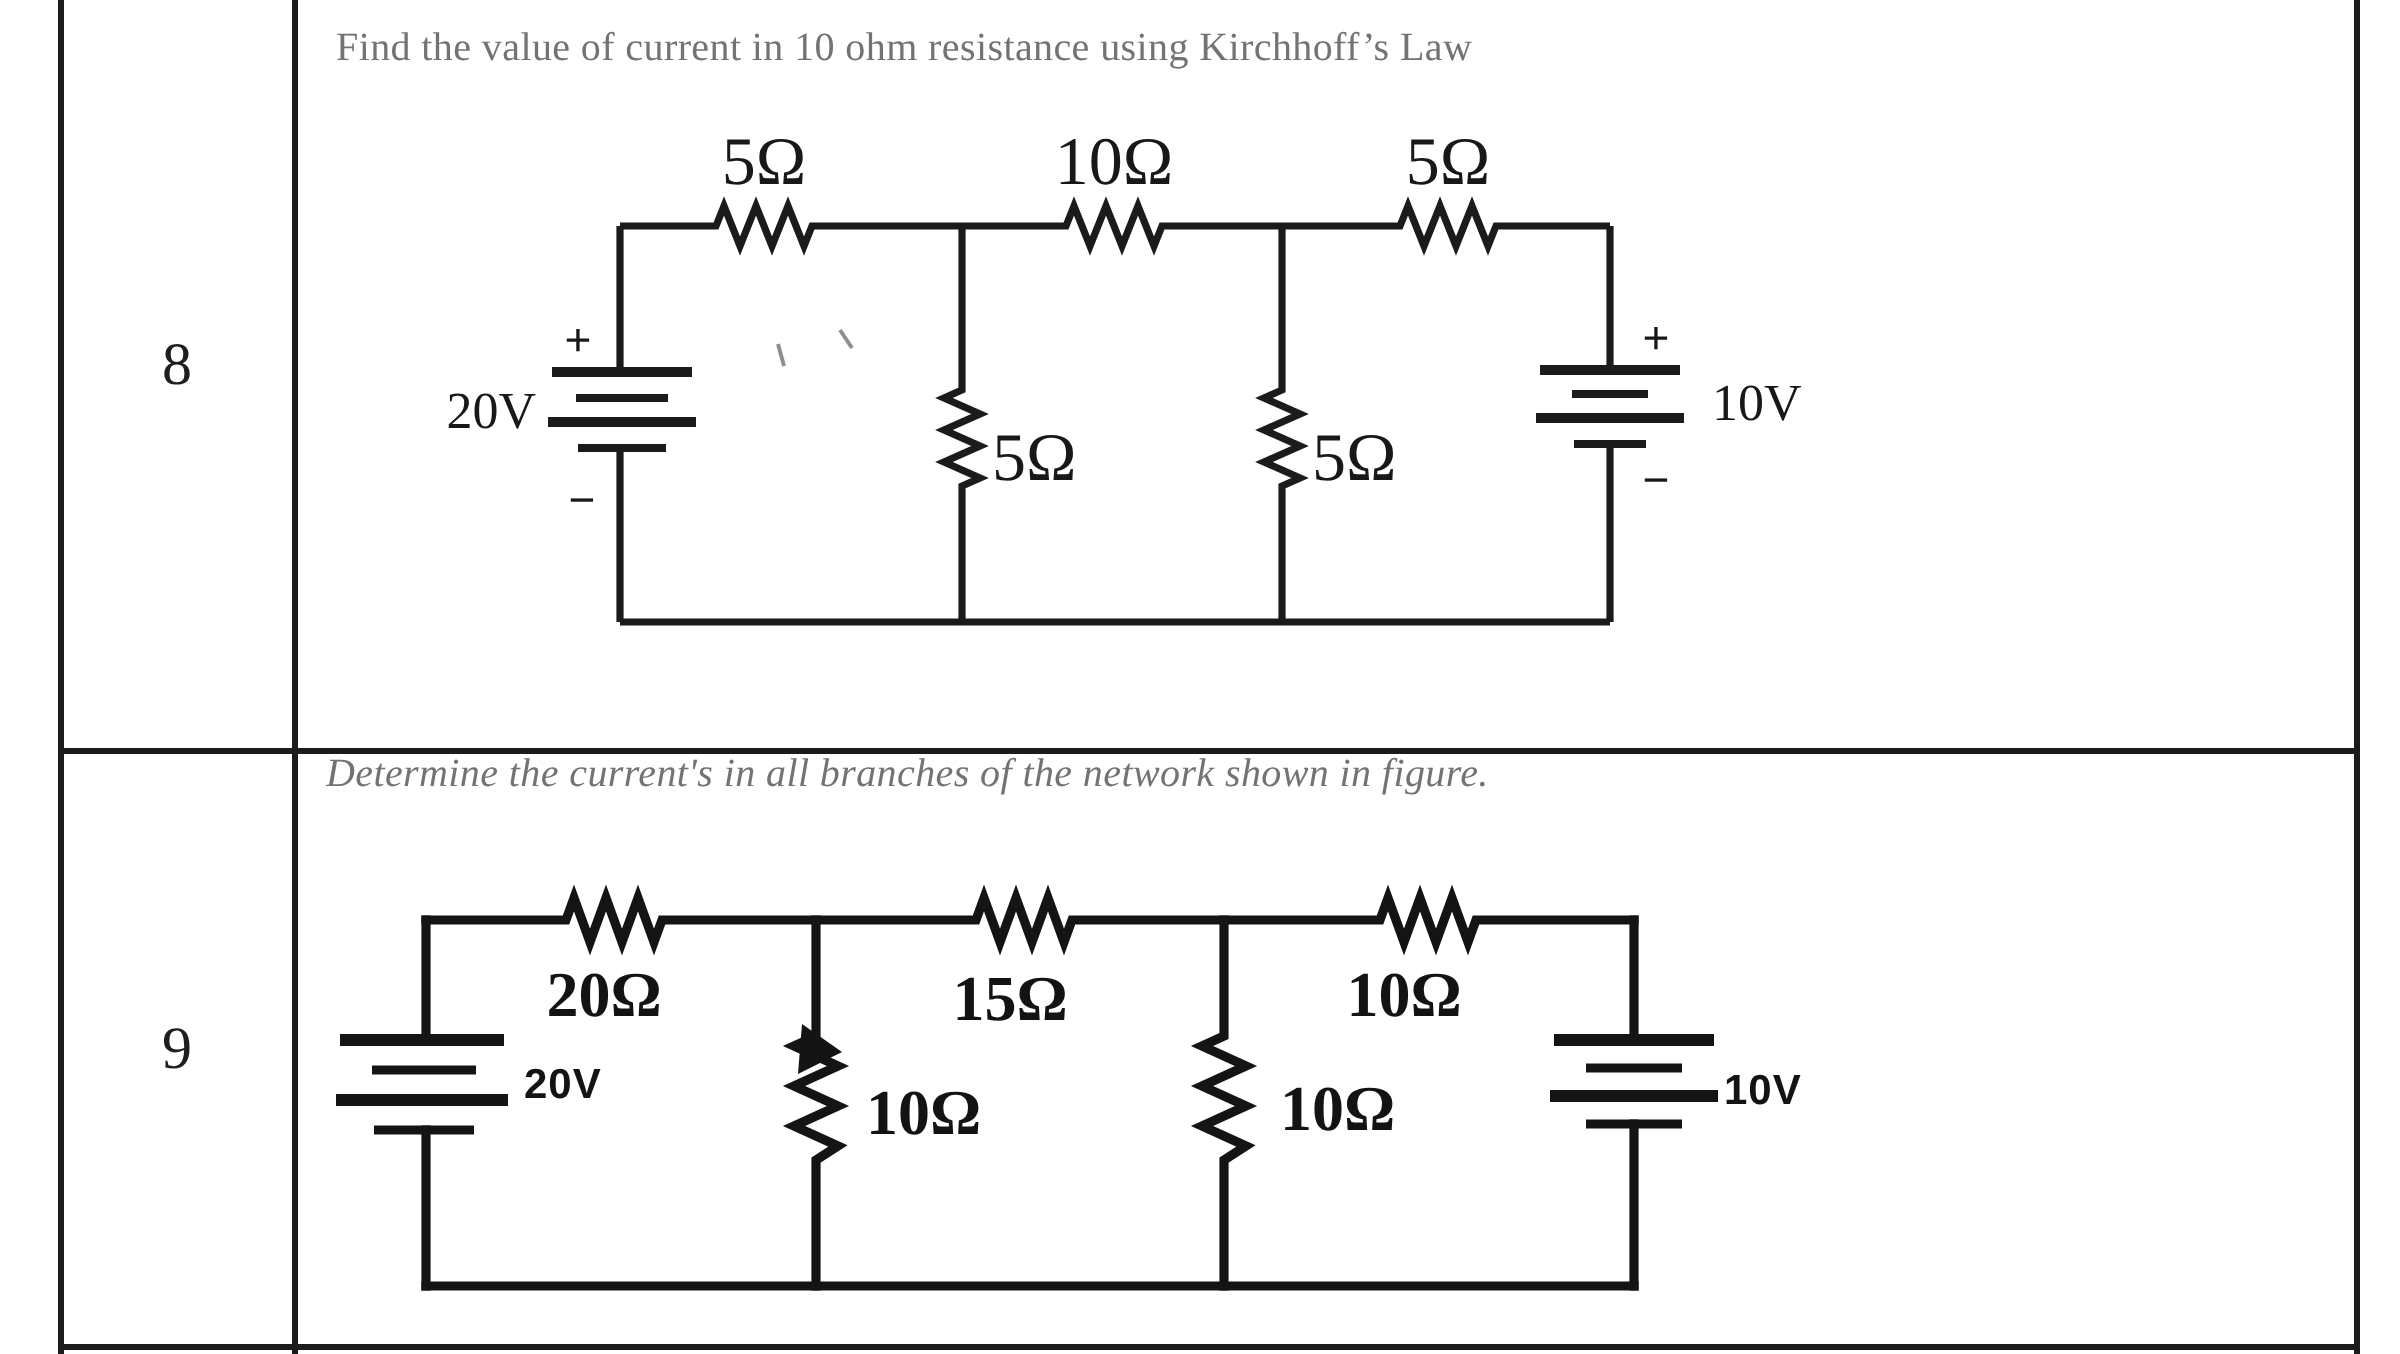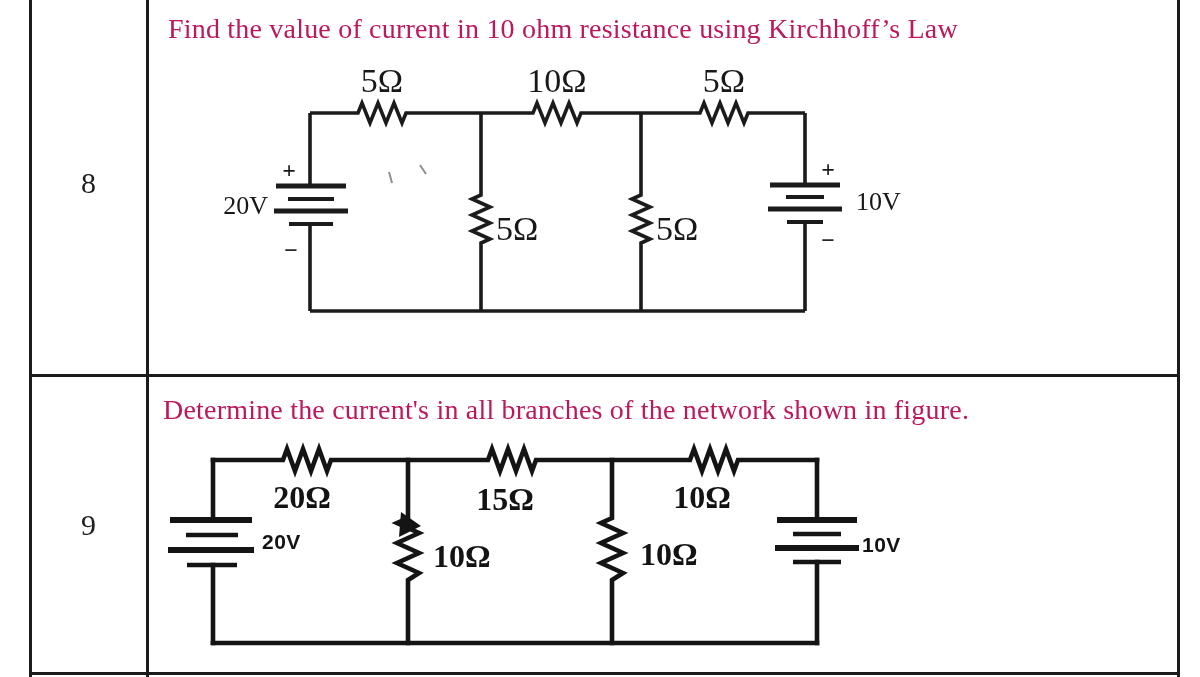--- a/index.html
+++ b/index.html
@@ -1,19 +1,19 @@
 <!DOCTYPE html>
 <html><head>
 <meta charset="utf-8">
 <style>
   html,body{margin:0;padding:0;background:#e8e8e8;}
   .page{position:relative;width:1200px;height:677px;background:#ffffff;overflow:hidden;
         font-family:"Liberation Serif",serif;color:#1c1c1c;}
   .vline,.hline{position:absolute;background:#1b1b1b;}
-  .q-title{position:absolute;font-size:28px;color:#be185d;white-space:nowrap;letter-spacing:0.2px;}
+  .q-title{position:absolute;font-size:20px;color:#737373;white-space:nowrap;letter-spacing:0.2px;}
   .row-num{position:absolute;left:30px;width:117px;text-align:center;font-size:30px;color:#1e1e1e;}
   .csvg{position:absolute;}
   
   .wA{fill:none;stroke:#1b1b1b;stroke-width:3.6;}
   .pA{fill:none;stroke:#1b1b1b;stroke-width:5;}
   .pAs{fill:none;stroke:#1b1b1b;stroke-width:4;}
   .lblA{font-family:"Liberation Serif",serif;font-size:34px;fill:#181818;}
   .voltA{font-family:"Liberation Serif",serif;font-size:26px;fill:#181818;}
   .signA{font-family:"Liberation Serif",serif;font-size:24px;font-weight:700;fill:#181818;}
   .speck{fill:none;stroke:#8f8f8f;stroke-width:2;}
@@ -64,21 +64,21 @@
     <text class="lblA" x="656" y="240">5Ω</text>
     <text class="voltA" x="268" y="214" text-anchor="end">20V</text>
     <text class="voltA" x="856" y="210">10V</text>
     <text class="signA" x="289" y="178" text-anchor="middle">+</text>
     <text class="signA" x="291" y="258" text-anchor="middle">−</text>
     <text class="signA" x="828" y="177" text-anchor="middle">+</text>
     <text class="signA" x="828" y="248" text-anchor="middle">−</text>
   </svg>
 
   <div class="row-num" style="top:508px;">9</div>
-  <div class="q-title" style="left:163px;top:394px;">Determine the current's in all branches of the network shown in figure.</div>
+  <div class="q-title" style="left:163px;top:376px;font-style:italic;">Determine the current's in all branches of the network shown in figure.</div>
 
   <svg class="csvg" style="left:150px;top:438px;" width="810" height="215" viewBox="150 438 810 215">
 
     <path class="wB" d="M213,460 H283 l4,-11 l8,22 l8,-22 l8,22 l8,-22 l8,22 l4,-11 H488 l4,-11 l8,22 l8,-22 l8,22 l8,-22 l8,22 l4,-11 H690 l4,-11 l8,22 l8,-22 l8,22 l8,-22 l8,22 l4,-11 H817"></path>
 
     <path class="wB" d="M213,460 V520 M213,565 V643"></path>
     <path class="pB" d="M170,520 H252 M168,550 H254"></path>
     <path class="pBs" d="M186,535 H238 M187,565 H237"></path>
 
     <path class="wB" d="M408,460 V518 l-11,5 l22,10 l-22,10 l22,10 l-22,10 l22,10 l-11,7 V643"></path>

